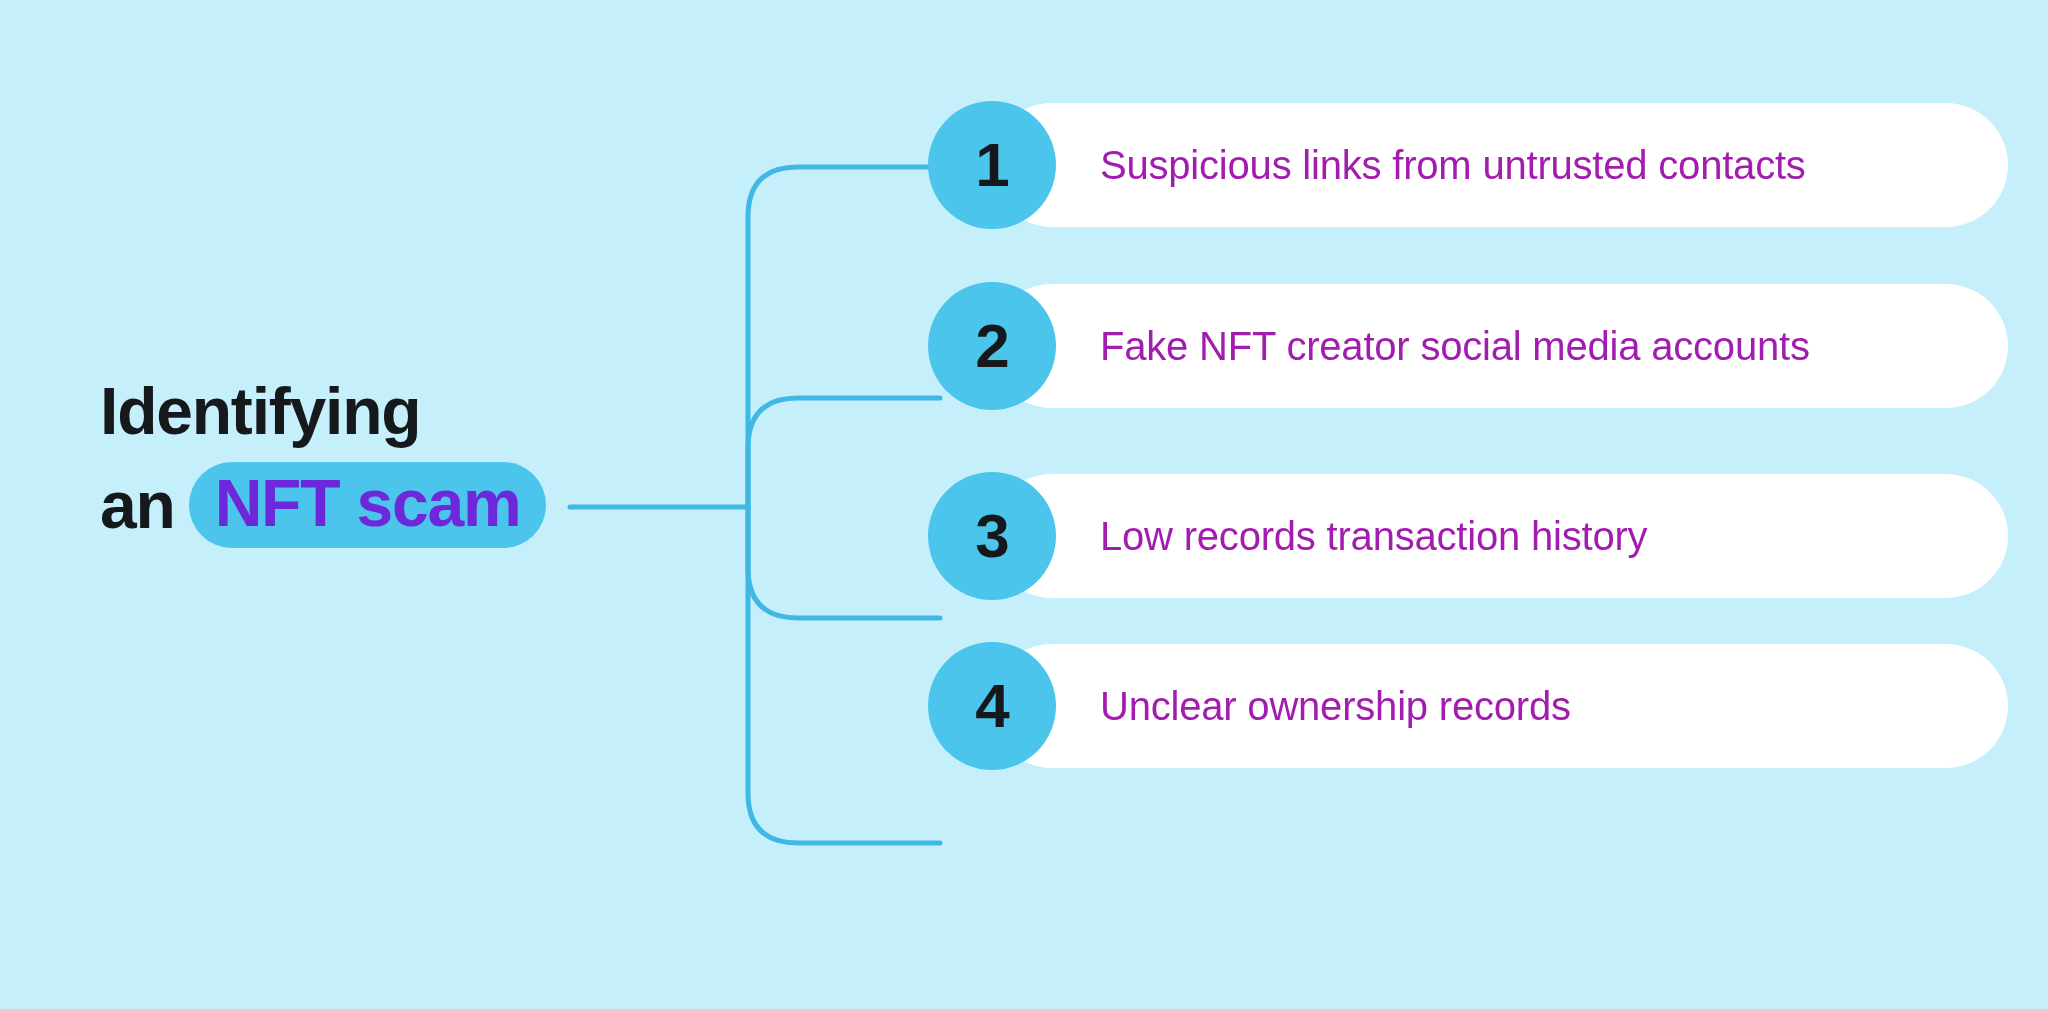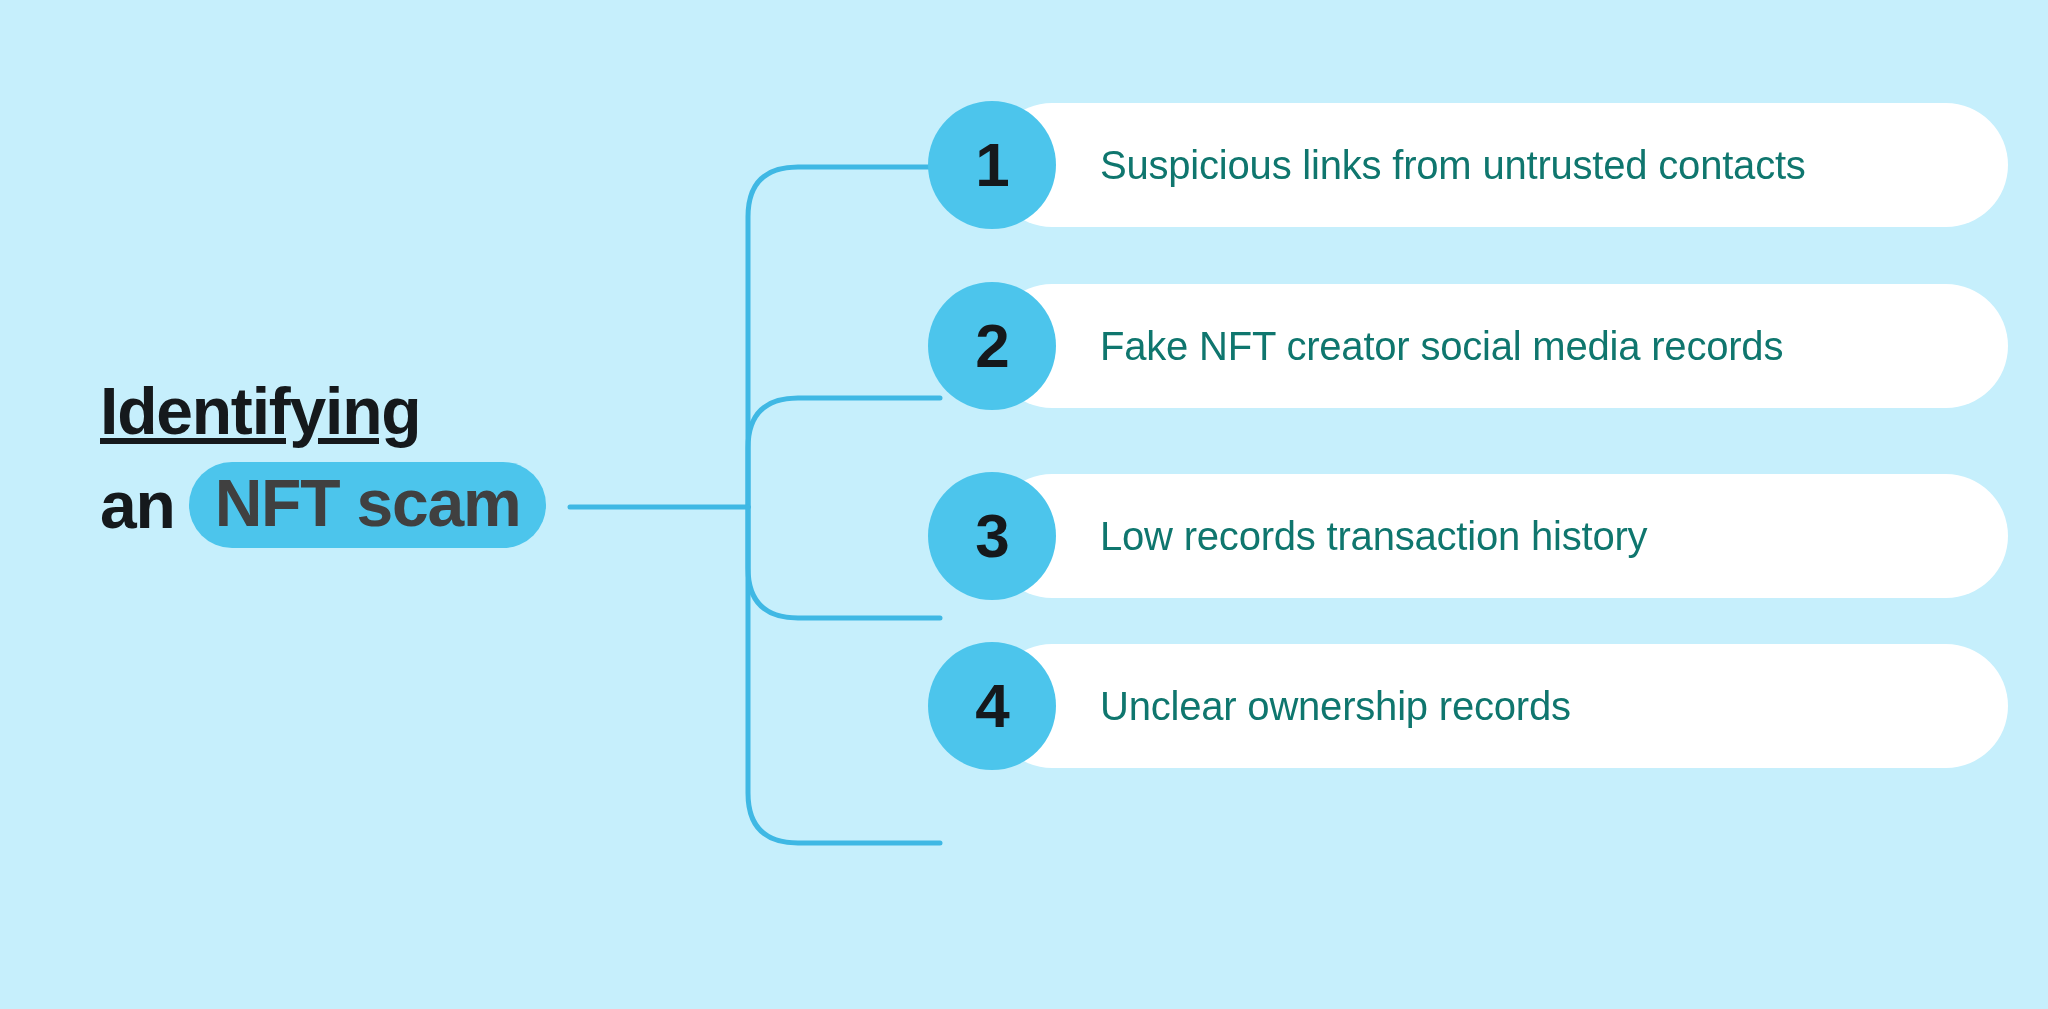--- a/index.html
+++ b/index.html
@@ -42,33 +42,32 @@
   .root-line {
     font-size: 66px;
     font-weight: 700;
     letter-spacing: -1.2px;
     color: #15191c;
     line-height: 1.0;
     white-space: nowrap;
   }
   .root-line-1 {
     margin-bottom: 18px;
-    text-decoration: underline;
   }
   .root-line-2 {
     display: flex;
     align-items: center;
     text-align: right;
   }
   .root-prefix {
     margin-right: 14px;
   }
   #root-highlight {
     background: #4cc5ec;
-    color: #404040;
+    color: #6d28d9;
     border-radius: 999px;
     padding: 8px 26px 12px 26px;
     display: inline-block;
     line-height: 1.0;
   }
 
   
   .branch-row {
     position: absolute;
     left: 928px;
@@ -82,21 +81,21 @@
     top: 0;
     height: 124px;
     background: #ffffff;
     border-radius: 62px;
     display: flex;
     align-items: center;
   }
   .branch-label {
     font-size: 40px;
     font-weight: 400;
-    color: #0f766e;
+    color: #a21caf;
     letter-spacing: -0.2px;
     white-space: nowrap;
     margin-left: 110px;
   }
   .branch-badge {
     position: absolute;
     left: 0;
     top: -2px;
     width: 128px;
     height: 128px;
@@ -150,21 +149,21 @@
     <div class="branch-card" style="width:1018px;">
       <span class="branch-label">Suspicious links from untrusted contacts</span>
     </div>
     <div class="branch-badge">
       <span class="branch-number">1</span>
     </div>
   </div>
 
   <div class="branch-row" id="row-1">
     <div class="branch-card" style="width:1018px;">
-      <span class="branch-label">Fake NFT creator social media records</span>
+      <span class="branch-label">Fake NFT creator social media accounts</span>
     </div>
     <div class="branch-badge">
       <span class="branch-number">2</span>
     </div>
   </div>
 
   <div class="branch-row" id="row-2">
     <div class="branch-card" style="width:1018px;">
       <span class="branch-label">Low records transaction history</span>
     </div>

